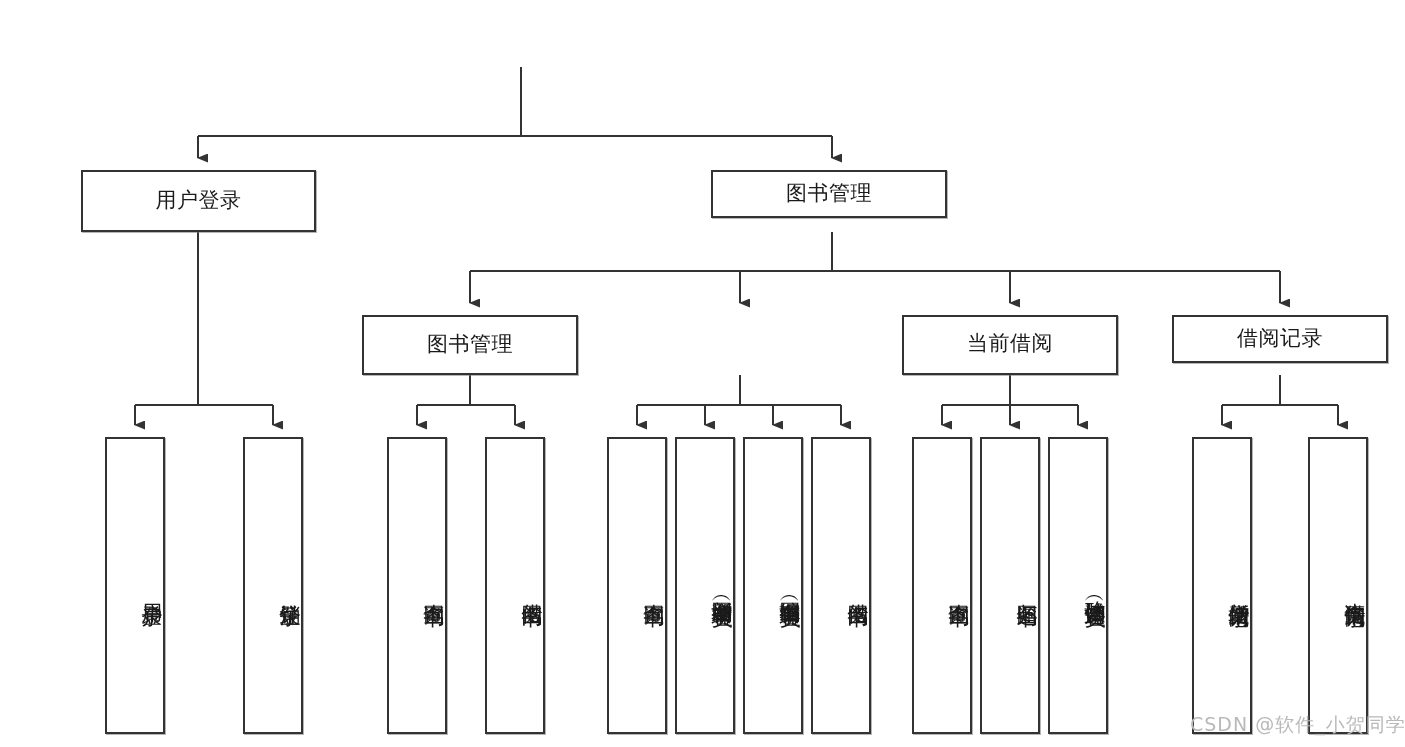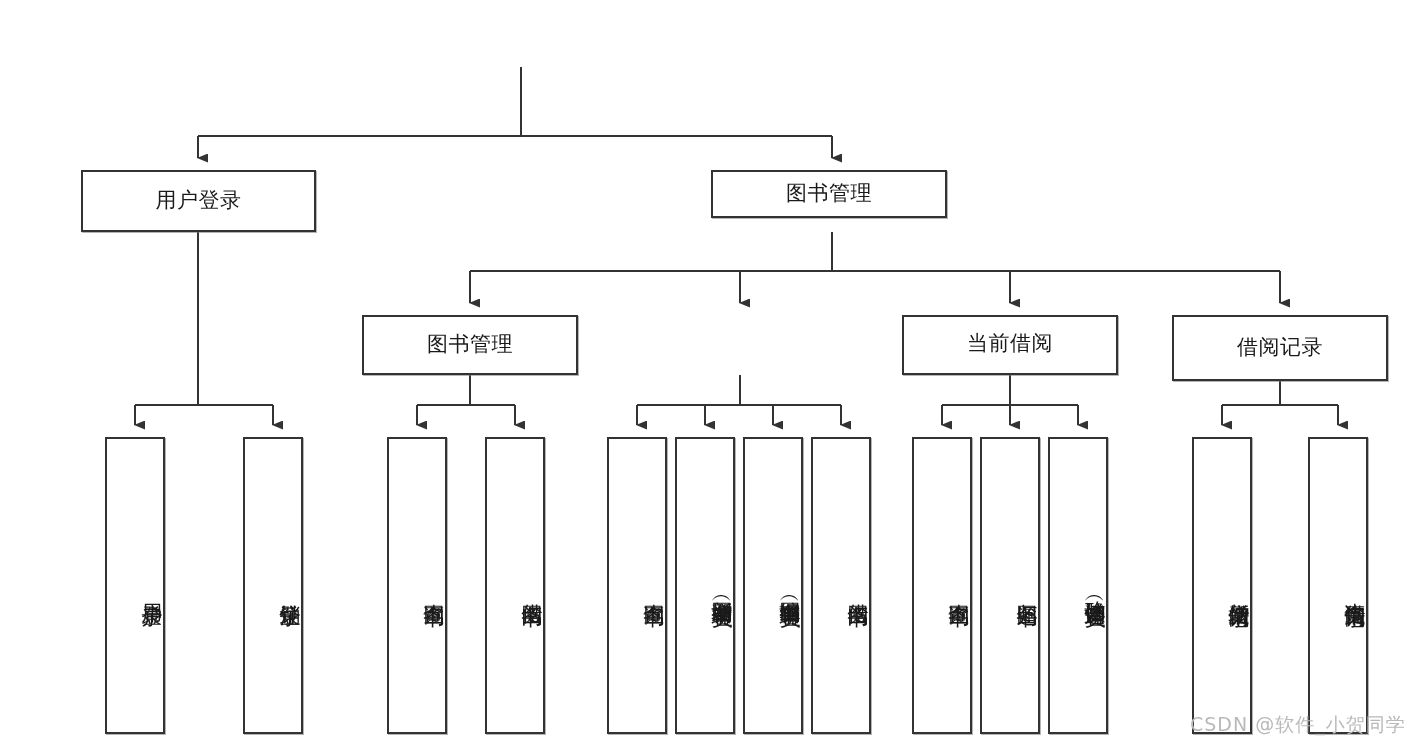--- a/index.html
+++ b/index.html
@@ -134,21 +134,21 @@
   <div class="node horizontal" style="left:711px; top:170px; width:236px; height:48px;text-align:right;">
     <span class="node-label">图书管理</span>
   </div>
 
   <div class="node horizontal" style="left:362px; top:315px; width:216px; height:60px;">
     <span class="node-label">图书管理</span>
   </div>
   <div class="node horizontal" style="left:902px; top:315px; width:216px; height:60px;font-family:Liberation Mono, monospace;">
     <span class="node-label">当前借阅</span>
   </div>
-  <div class="node horizontal" style="left:1172px; top:315px; width:216px; height:66px;">
+  <div class="node horizontal" style="left:1172px; top:315px; width:216px; height:48px;">
     <span class="node-label">借阅记录</span>
   </div>
 
   <div class="node vertical" style="left:105px; top:437px; width:60px; height:297px;">
     <span class="node-label">用户登录</span>
   </div>
   <div class="node vertical" style="left:243px; top:437px; width:60px; height:297px;">
     <span class="node-label">注销登录</span>
   </div>
 

